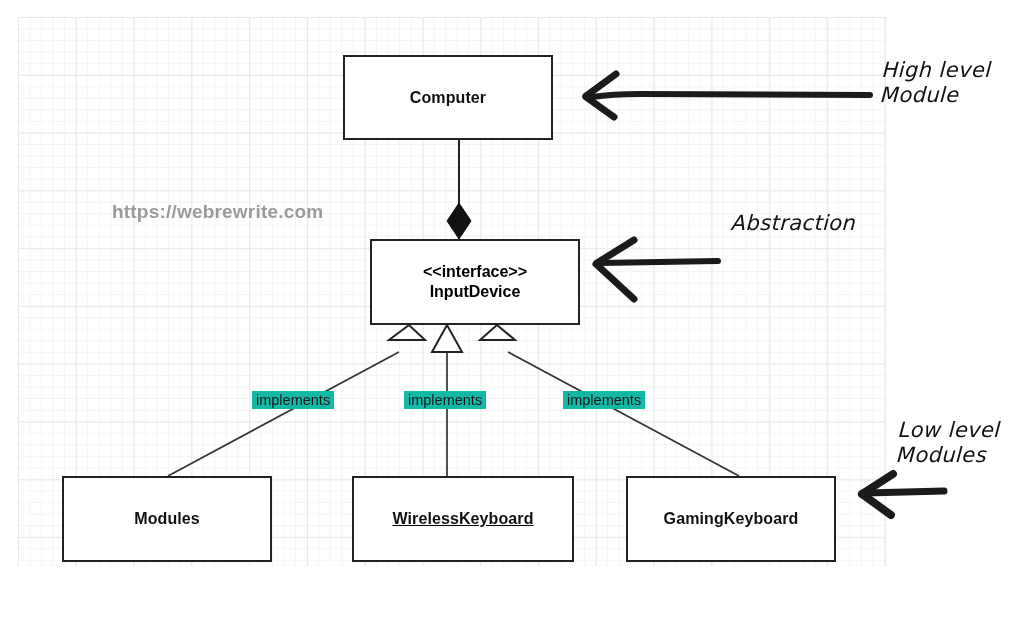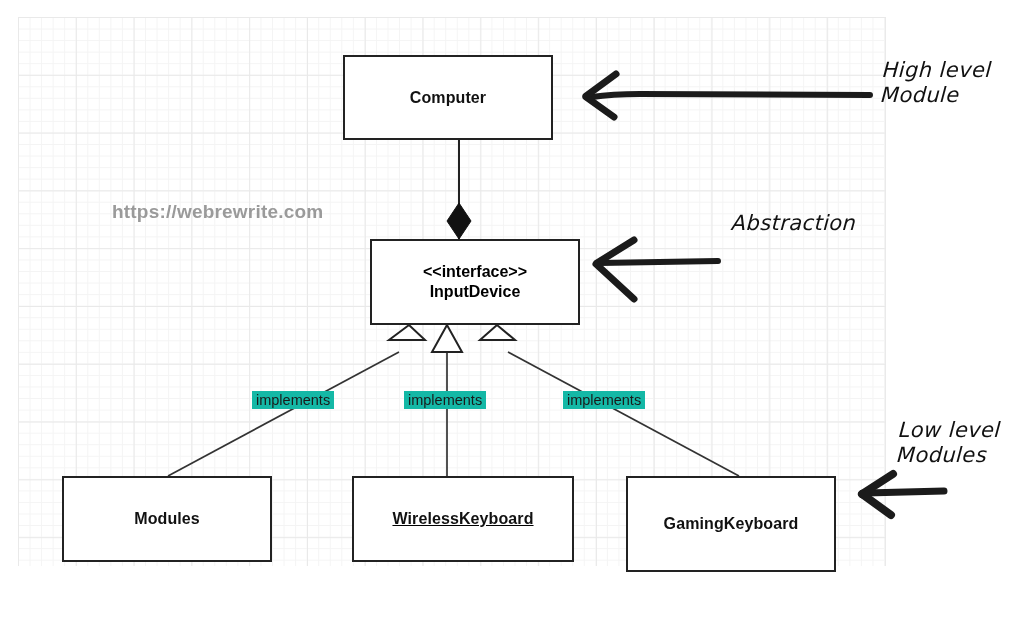--- a/index.html
+++ b/index.html
@@ -57,21 +57,21 @@
   .uml-box .title {
     font-weight: bold;
     font-size: 16px;
     color: #111111;
     letter-spacing: 0.1px;
   }
   #box-computer       { left: 343px; top: 55px;  width: 210px; height: 85px; align-items: center; }
   #box-inputdevice    { left: 354px; top: 239px; width: 210px; height: 86px; margin-left: 16px; }
   #box-keyboard       { left: 62px;  top: 476px; width: 210px; height: 86px; }
   #box-wirelesskb     { left: 352px; top: 476px; width: 222px; height: 86px; text-decoration: underline; }
-  #box-gamingkb       { left: 626px; top: 476px; width: 210px; height: 96px; }
+  #box-gamingkb       { left: 626px; top: 476px; width: 210px; height: 86px; }
 
   .iface-stereo { display:block; font-weight: bold; font-size: 16px; }
   .iface-name   { display:block; font-weight: bold; font-size: 16px; }
 
   
   .edge-label {
     position: absolute;
     font-size: 14.5px;
     color: #1a1a1a;
     background: #14b8a6;

